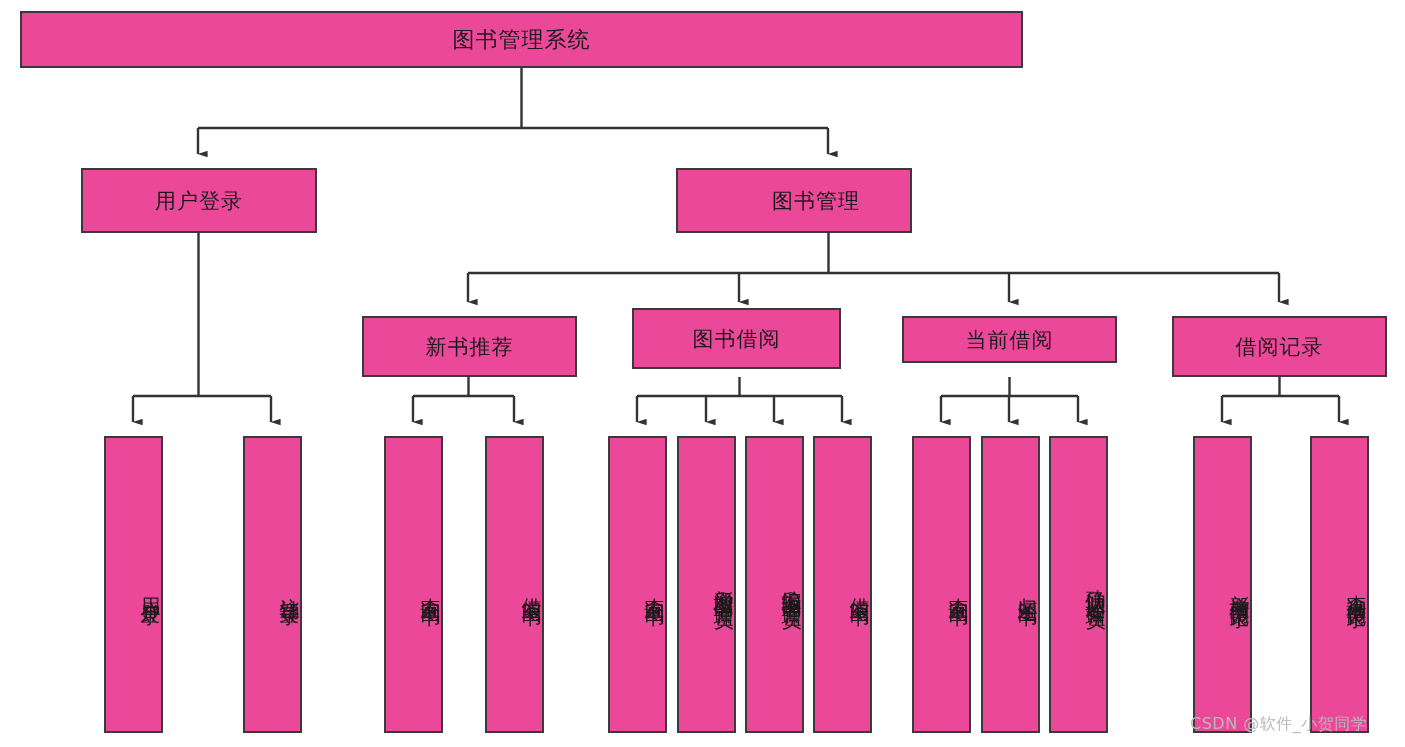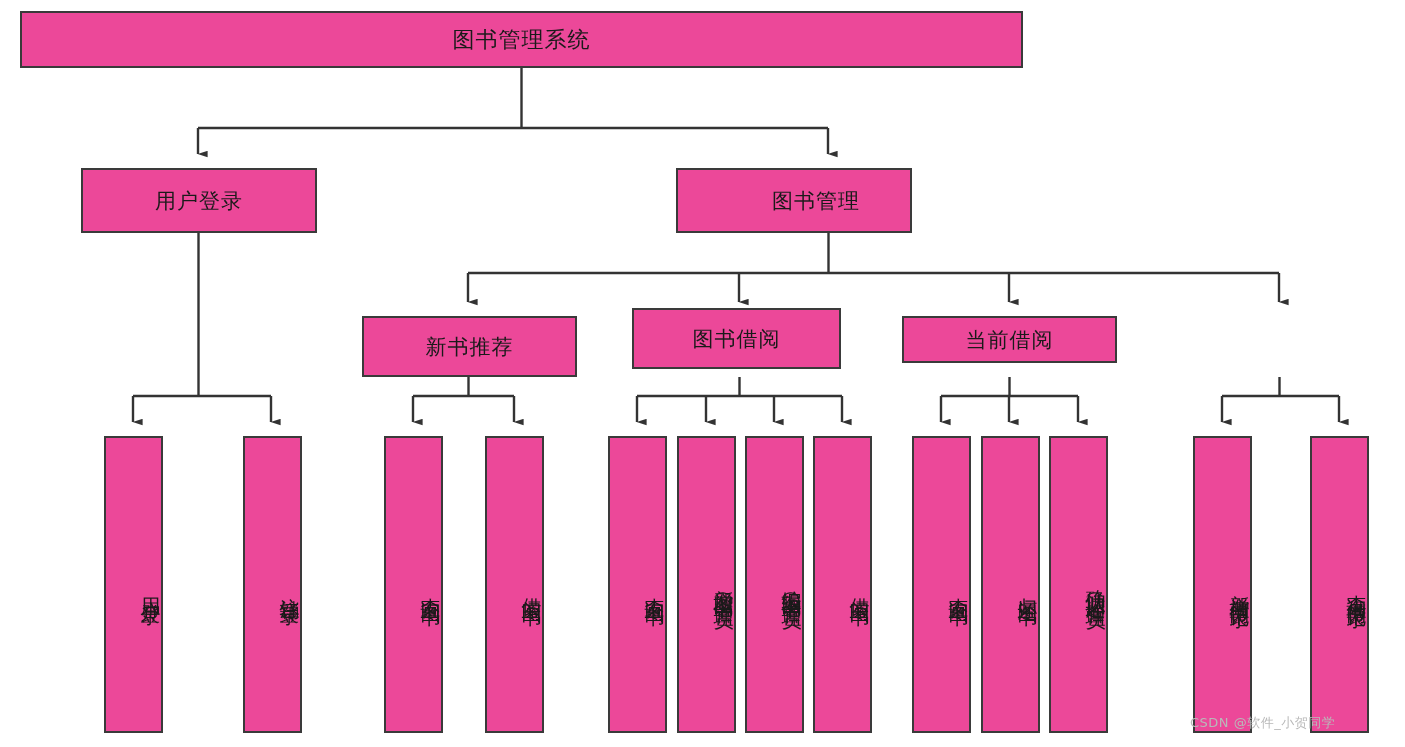--- a/index.html
+++ b/index.html
@@ -30,21 +30,21 @@
     align-items:flex-start;
     justify-content:center;
     line-height:1.02;
   }
   .node.vert.tall{align-items:flex-start;}
   .node.vert .vtext{writing-mode:vertical-rl;text-orientation:upright;white-space:nowrap;}
 
   .watermark{
     position:absolute;
     left:1190px;top:714px;
-    font-size:13px;
+    font-size:16px;
     color:#b9b9b9;
     letter-spacing:0.5px;
     white-space:nowrap;
     pointer-events:none;
   }
   svg.wires{position:absolute;left:0;top:0;width:1405px;height:747px;pointer-events:none;}
 </style>
 </head>
 <body>
 
@@ -113,20 +113,23 @@
 
   <div class="node horiz" style="left:362px;top:316px;width:215px;height:61px;align-items:center;">
     <span>新书推荐</span>
   </div>
   <div class="node horiz" style="left:632px;top:308px;width:209px;height:61px;">
     <span>图书借阅</span>
   </div>
   <div class="node horiz" style="left:902px;top:316px;width:215px;height:47px;">
     <span>当前借阅</span>
   </div>
+  <div class="node horiz" style="left:1172px;top:316px;width:215px;height:61px;">
+    <span>借阅记录</span>
+  </div>
 
   <div class="node vert" style="left:104px;top:436px;width:59px;height:297px;">
     <span class="vtext">用户登录</span>
   </div>
   <div class="node vert" style="left:243px;top:436px;width:59px;height:297px;">
     <span class="vtext">注销登录</span>
   </div>
 
   <div class="node vert" style="left:384px;top:436px;width:59px;height:297px;">
     <span class="vtext">查询图书</span>

